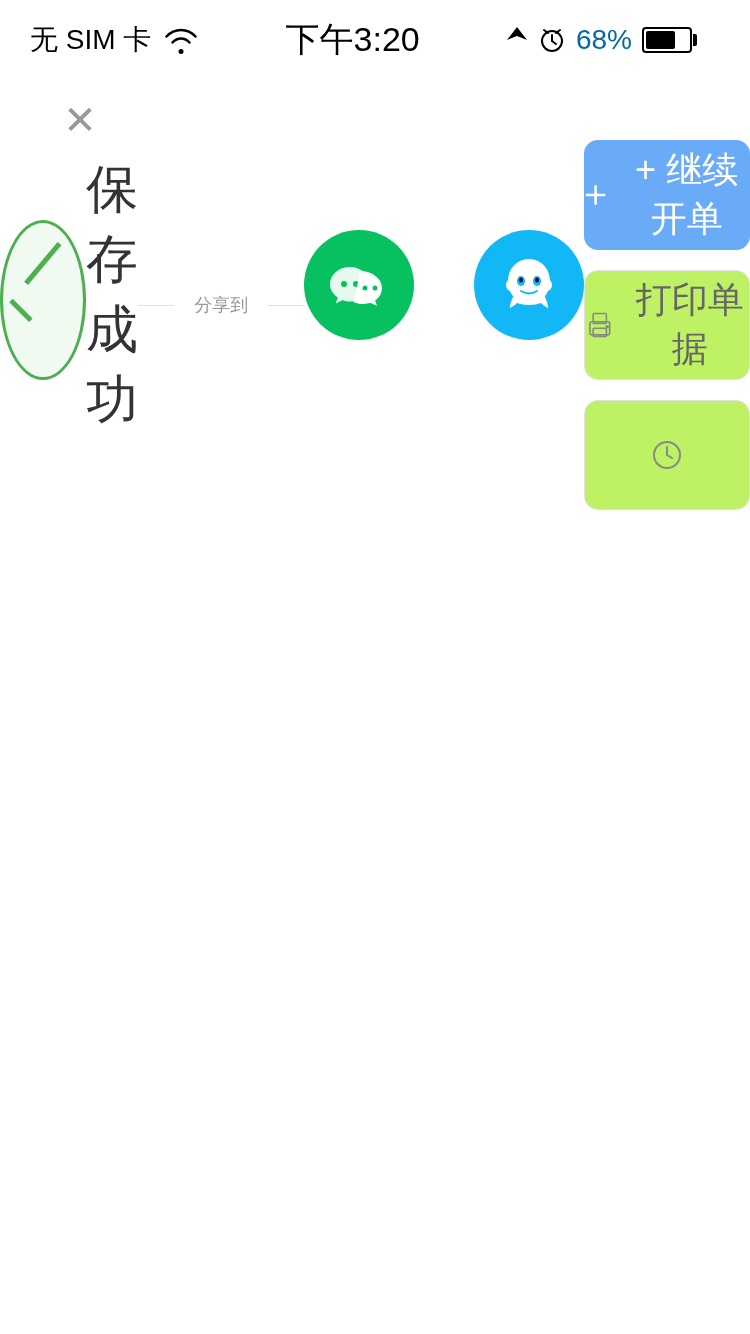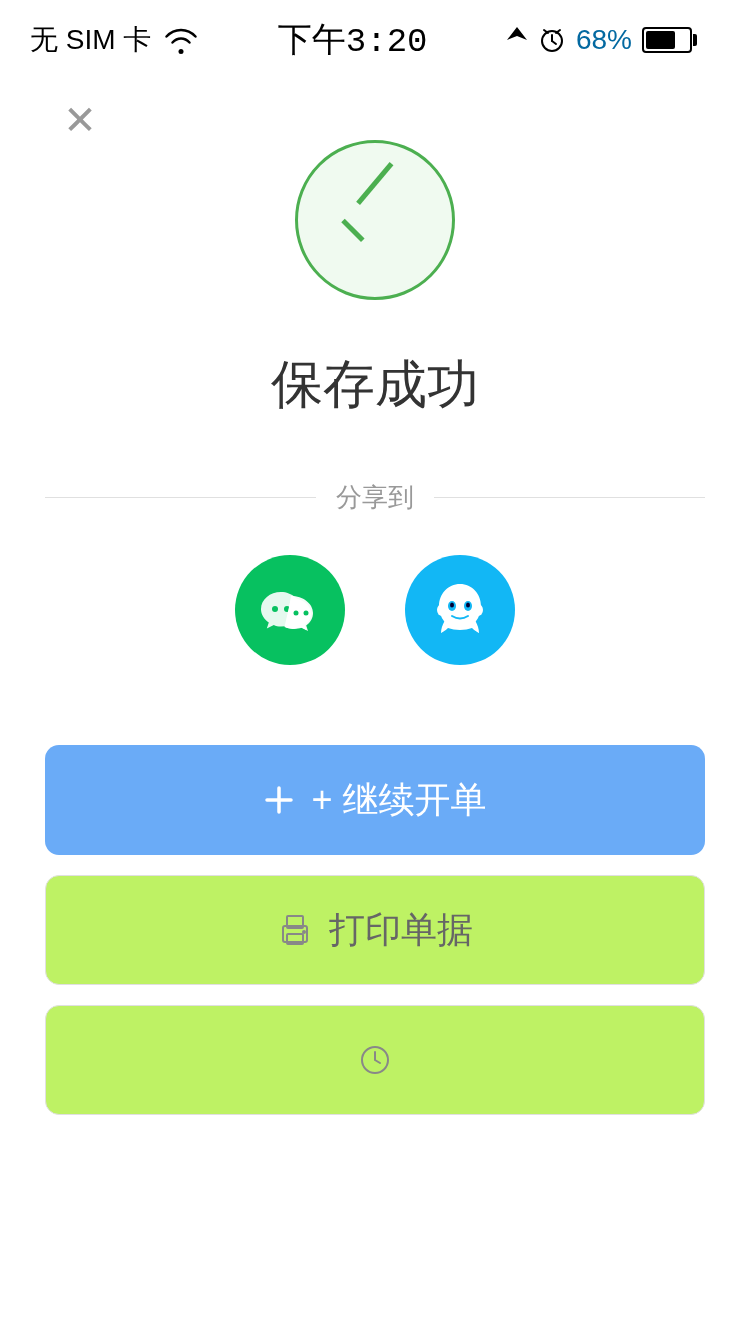--- a/index.html
+++ b/index.html
@@ -33,21 +33,20 @@
       align-items: center;
       gap: 12px;
       font-size: 28px;
       color: #000;
     }
 
     .status-center {
       font-size: 34px;
       font-weight: 500;
       color: #000;
-      font-family: Liberation Mono, monospace;
     }
 
     .status-right {
       display: flex;
       align-items: center;
       gap: 10px;
       font-size: 28px;
       color: #0369a1;
     }
 
@@ -97,21 +96,21 @@
     .close-x {
       font-size: 40px;
       color: #999;
       font-weight: 300;
       line-height: 1;
     }
 
     
     .main-content {
       display: flex;
-      flex-direction: column;
+      flex-direction: row;
       align-items: center;
       padding-top: 60px;
     }
 
     
     .success-circle {
       width: 160px;
       height: 160px;
       border-radius: 50%;
       border: 3px solid #4CAF50;
@@ -169,21 +168,21 @@
       margin-bottom: 40px;
     }
 
     .divider-line {
       flex: 1;
       height: 1px;
       background: #e0e0e0;
     }
 
     .divider-text {
-      font-size: 26px;
+      font-size: 18px;
       color: #999;
       white-space: nowrap;
     }
 
     
     .share-icons {
       display: flex;
       gap: 60px;
       margin-bottom: 80px;
     }

